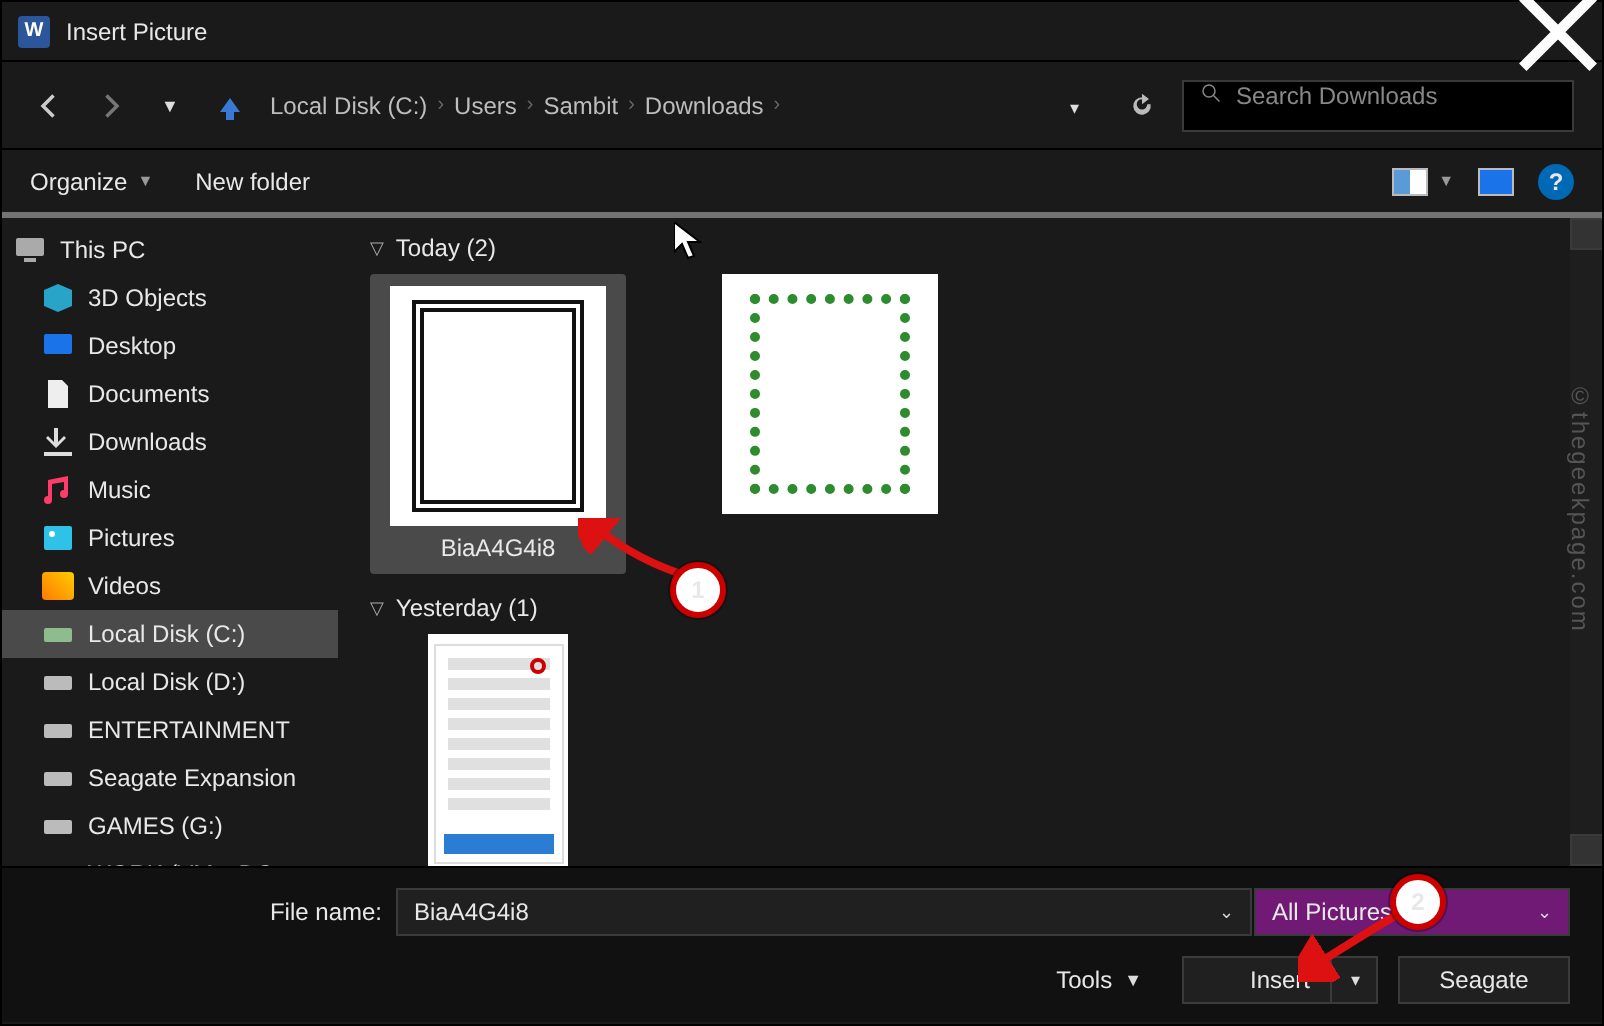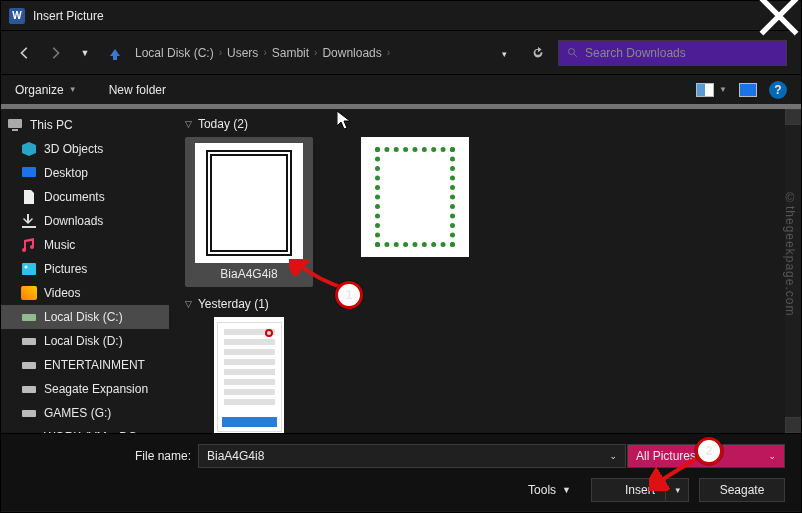--- a/index.html
+++ b/index.html
@@ -26,25 +26,25 @@
   .nav-btn{width:20px;height:20px;display:flex;align-items:center;justify-content:center;color:#bbb}
   .nav-btn svg{width:14px;height:14px;fill:#bbb}
   .up-icon{width:18px;height:18px;position:relative}
   .up-icon:before{content:"";position:absolute;left:4px;top:0;border:5px solid transparent;border-bottom:7px solid #3a78d6}
   .up-icon:after{content:"";position:absolute;left:7px;top:8px;width:4px;height:8px;background:#3a78d6}
   .addr{display:flex;align-items:center;gap:5px;flex:1}
   .addr span{color:var(--muted)}
   .addr .sep{color:#666;font-size:10px}
   .addr-end{width:16px;color:#888}
   .refresh svg{width:14px;height:14px;fill:#bbb}
-  .search{width:229px;height:26px;background:#4c1d95;border:1px solid var(--border);display:flex;align-items:center;padding:0 8px;gap:6px}
+  .search{width:196px;height:26px;background:#000000;border:1px solid var(--border);display:flex;align-items:flex-start;padding:0 8px;gap:6px}
   .search svg{width:12px;height:12px;fill:#888}
   .search span{color:#888}
   
-  .toolbar{height:34px;display:flex;align-items:center;padding:0 14px;gap:32px;border-bottom:5px solid #737373}
+  .toolbar{height:34px;display:flex;align-items:center;padding:0 14px;gap:21px;border-bottom:3px solid #737373}
   .tbtn{display:flex;align-items:center;gap:5px;color:var(--txt)}
   .tbtn .car{font-size:8px;color:#999}
   .toolbar .spacer{flex:1}
   .view-icons{display:flex;align-items:center;gap:12px}
   .view-icons .sq{width:18px;height:14px;border:1px solid #bbb;position:relative}
   .view-icons .sq.a{background:linear-gradient(90deg,#5b9bd5 50%,#fff 50%)}
   .view-icons .sq.b{background:#1a73e8}
   .help{width:18px;height:18px;border-radius:50%;background:#0069b5;display:flex;align-items:center;justify-content:center;color:#fff;font-weight:bold}
   
   .body{display:flex;height:324px;position:relative}
@@ -87,21 +87,21 @@
   
   .scrollbar-v{position:absolute;right:0;top:0;width:16px;height:100%;background:#1e1e1e}
   .scrollbar-v .btn{height:16px;display:flex;align-items:center;justify-content:center;background:#333}
   .scrollbar-v .track{position:relative;height:calc(100% - 32px)}
   .scrollbar-v .btn.bottom{position:absolute;bottom:0;left:0;right:0}
   
   .footer{height:78px;background:#111;border-top:1px solid #000;padding:10px 16px 0;position:relative}
   .row1{display:flex;align-items:center;gap:1px}
   .fn-label{width:180px;text-align:right;padding-right:6px;color:var(--txt)}
   .fn-input{flex:1;height:24px;background:#202020;border:1px solid var(--border);display:flex;align-items:center;justify-content:space-between;padding:0 8px}
-  .combo{width:158px;height:24px;background:#be185d;border:1px solid var(--border);display:flex;align-items:center;justify-content:space-between;padding:0 8px}
+  .combo{width:158px;height:24px;background:#701a75;border:1px solid var(--border);display:flex;align-items:center;justify-content:space-between;padding:0 8px}
   .car{font-size:9px;color:#ddd}
   .row2{display:flex;align-items:center;justify-content:flex-end;gap:10px;margin-top:10px}
   .tools{color:var(--txt);display:flex;align-items:center;gap:6px;margin-right:10px}
   .btn{width:86px;height:24px;background:#202020;border:1px solid var(--border);display:flex;align-items:center;justify-content:center;position:relative}
   .btn.split{width:98px}
   .btn.split .sep{position:absolute;right:22px;top:0;bottom:0;width:1px;background:var(--border)}
   .btn.split .car{position:absolute;right:8px}
   
   .cursor{position:absolute;width:14px;height:20px}
   .cursor svg{width:14px;height:20px;fill:#fff;stroke:#000}

